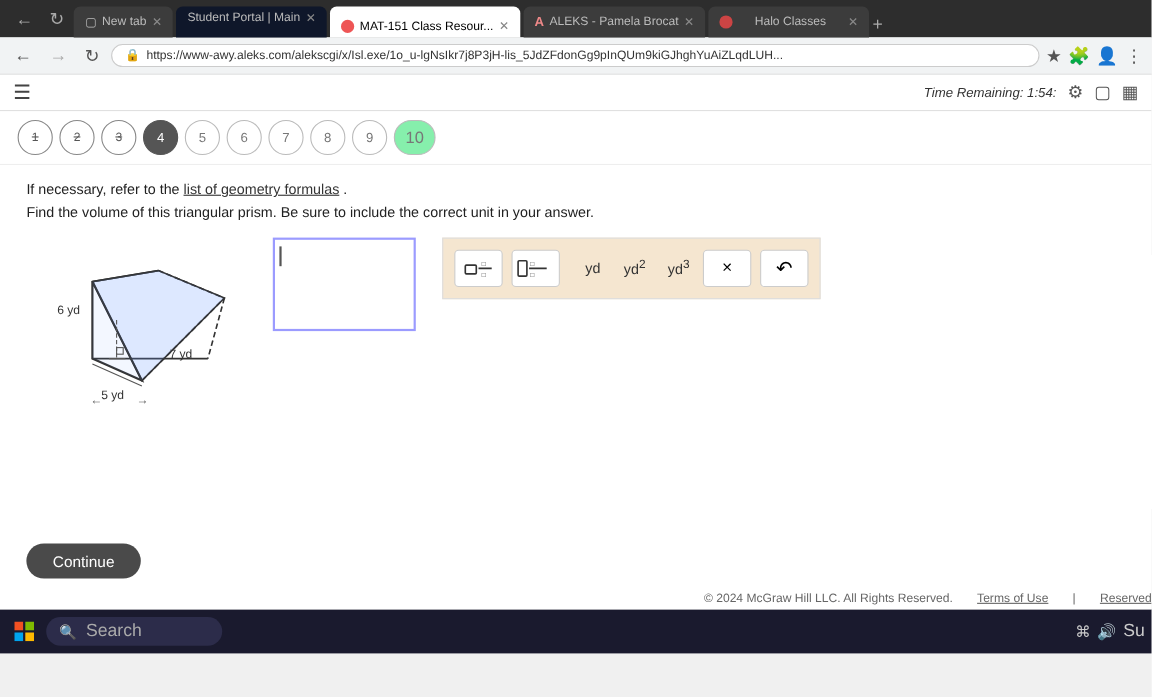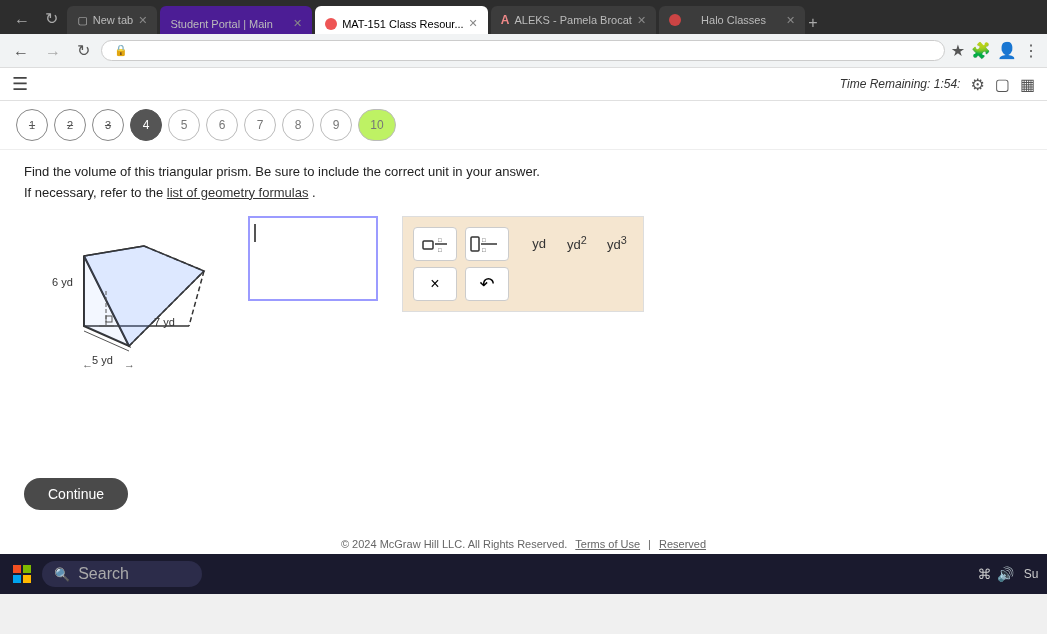--- a/index.html
+++ b/index.html
@@ -11,21 +11,21 @@
 <div style="background:#2d2d2d; height:34px; display:flex; align-items:flex-end; padding:0 8px; gap:3px;">
 
   <button style="background:none;border:none;color:#aaa;font-size:16px;cursor:pointer;padding:2px 6px;margin-bottom:4px;">←</button>
   <button style="background:none;border:none;color:#aaa;font-size:16px;cursor:pointer;padding:2px 6px;margin-bottom:4px;">↻</button>
 
   <div style="background:#3c3c3c;color:#bbb;padding:4px 10px;border-radius:6px 6px 0 0;font-size:11px;display:flex;align-items:center;gap:5px;height:28px;cursor:pointer;">
     <span>▢</span>
     <span>New tab</span>
     <span style="color:#888;font-size:11px;">✕</span>
   </div>
-  <div style="background:#4c1d95;color:#bbb;padding:4px 10px;border-radius:6px 6px 0 0;font-size:11px;display:flex;align-items:flex-end;gap:20px;height:28px;cursor:pointer;">
+  <div style="background:#0f172a;color:#bbb;padding:4px 10px;border-radius:6px 6px 0 0;font-size:11px;display:flex;align-items:flex-start;gap:5px;height:28px;cursor:pointer;">
     <span>Student Portal | Main</span>
     <span style="color:#888;font-size:11px;">✕</span>
   </div>
   <div style="background:#fff;color:#000;padding:4px 10px;border-radius:6px 6px 0 0;font-size:11px;display:flex;align-items:flex-end;gap:5px;height:28px;cursor:pointer;">
     <span style="width:12px;height:12px;background:#e55;border-radius:50%;display:inline-block;"></span>
     <span>MAT-151 Class Resour...</span>
     <span style="color:#888;font-size:11px;">✕</span>
   </div>
   <div style="background:#3c3c3c;color:#bbb;padding:4px 10px;border-radius:6px 6px 0 0;font-size:11px;display:flex;align-items:center;gap:5px;height:28px;cursor:pointer;">
     <span style="color:#e88;font-weight:bold;font-size:12px;">A</span>
@@ -39,20 +39,21 @@
   </div>
   <button style="background:none;border:none;color:#aaa;font-size:16px;cursor:pointer;margin-bottom:2px;">+</button>
 </div>
 
 <div style="background:#f1f3f4;height:34px;display:flex;align-items:center;padding:0 8px;gap:6px;border-bottom:1px solid #ddd;">
   <button style="background:none;border:none;cursor:pointer;font-size:16px;color:#555;padding:2px 5px;border-radius:50%;">←</button>
   <button style="background:none;border:none;cursor:pointer;font-size:16px;color:#aaa;padding:2px 5px;border-radius:50%;">→</button>
   <button style="background:none;border:none;cursor:pointer;font-size:16px;color:#555;padding:2px 5px;border-radius:50%;">↻</button>
   <div style="flex:1;background:#fff;border:1px solid #ccc;border-radius:20px;padding:3px 12px;font-size:11px;color:#333;display:flex;align-items:center;gap:5px;">
     <span style="color:#555;font-size:11px;">🔒</span>
+    <span style="flex:1;overflow:hidden;white-space:nowrap;text-overflow:ellipsis;">https://www-awy.aleks.com/alekscgi/x/Isl.exe/1o_u-lgNsIkr7j8P3jH-lis_5JdZFdonGg9pInQUm9kiGJhghYuAiZLqdLUH...</span>
   </div>
   <button style="background:none;border:none;cursor:pointer;font-size:16px;color:#555;">★</button>
   <button style="background:none;border:none;cursor:pointer;font-size:16px;color:#555;">🧩</button>
   <button style="background:none;border:none;cursor:pointer;font-size:16px;color:#555;">👤</button>
   <button style="background:none;border:none;cursor:pointer;font-size:16px;color:#555;">⋮</button>
 </div>
 
 <div style="background:#fff;height:486px;overflow:hidden;position:relative;">
 
   <div style="background:#fff;border-bottom:1px solid #e0e0e0;padding:5px 12px;display:flex;align-items:center;gap:10px;">
@@ -87,32 +88,32 @@
     </div>
     <div style="width:32px;height:32px;border-radius:50%;border:1.5px solid #bbb;display:flex;align-items:center;justify-content:center;font-size:12px;cursor:pointer;color:#777;background:#fff;">
       <span>7</span>
     </div>
     <div style="width:32px;height:32px;border-radius:50%;border:1.5px solid #bbb;display:flex;align-items:center;justify-content:center;font-size:12px;cursor:pointer;color:#777;background:#fff;">
       <span>8</span>
     </div>
     <div style="width:32px;height:32px;border-radius:50%;border:1.5px solid #bbb;display:flex;align-items:center;justify-content:center;font-size:12px;cursor:pointer;color:#777;background:#fff;">
       <span>9</span>
     </div>
-    <div style="width:38px;height:32px;border-radius:16px;border:1.5px solid #bbb;display:flex;align-items:center;justify-content:center;font-size:12px;cursor:pointer;color:#777;background:#bef264;">
+    <div style="width:38px;height:32px;border-radius:16px;border:1.5px solid #bbb;display:flex;align-items:center;justify-content:center;font-size:15px;cursor:pointer;color:#777;background:#86efac;">
       <span>10</span>
     </div>
   </div>
 
   <div style="padding:12px 24px 8px 24px;">
-    <div style="font-size:13px;color:#222;line-height:1.6;">Find the volume of this triangular prism. Be sure to include the correct unit in your answer.</div>
     <div style="font-size:13px;color:#222;line-height:1.6;">
       <span>If necessary, refer to the</span>
       <a style="text-decoration:underline;color:#333;cursor:pointer;">list of geometry formulas</a>
       <span>.</span>
     </div>
+    <div style="font-size:13px;color:#222;line-height:1.6;">Find the volume of this triangular prism. Be sure to include the correct unit in your answer.</div>
   </div>
 
   <div style="display:flex;gap:24px;align-items:flex-start;padding:0 24px;margin-top:4px;">
 
     <div style="position:relative;width:200px;height:160px;flex-shrink:0;">
       <svg width="200" height="160" viewBox="0 0 200 160">
 
         <line x1="120" y1="30" x2="180" y2="55" stroke="#333" stroke-width="1.5" stroke-dasharray="5,3"></line>
         <line x1="180" y1="55" x2="165" y2="110" stroke="#333" stroke-width="1.5" stroke-dasharray="5,3"></line>
 
@@ -141,21 +142,21 @@
       <div style="position:absolute;left:58px;top:142px;font-size:11px;color:#555;">←</div>
       <div style="position:absolute;left:100px;top:142px;font-size:11px;color:#555;">→</div>
     </div>
 
     <div style="display:flex;flex-direction:column;gap:6px;">
       <div style="width:130px;height:85px;border:2px solid #9b9bff;background:#fff;display:flex;align-items:flex-start;justify-content:flex-start;padding:4px;font-size:14px;cursor:text;">
         <span style="display:inline-block;width:2px;height:18px;background:#555;animation:blink 1s step-end infinite;margin-top:2px;"></span>
       </div>
     </div>
 
-    <div style="background:#f5e6d0;border:1px solid #ddd;padding:10px;display:flex;flex-direction:column;gap:6px;min-width:180px;">
+    <div style="background:#f5e6d0;border:1px solid #ddd;padding:10px;display:flex;flex-direction:row;gap:6px;min-width:180px;">
 
       <div style="display:flex;gap:8px;align-items:center;">
         <button style="min-width:44px;height:34px;background:#fff;border:1px solid #ccc;border-radius:4px;cursor:pointer;font-size:14px;display:flex;align-items:center;justify-content:center;">
           <svg width="28" height="22" viewBox="0 0 28 22">
             <rect x="2" y="8" width="10" height="8" fill="none" stroke="#333" stroke-width="1.5" rx="1"></rect>
             <line x1="14" y1="11" x2="26" y2="11" stroke="#333" stroke-width="1.5"></line>
             <text x="17" y="9" font-size="6" fill="#333">□</text>
             <text x="17" y="19" font-size="6" fill="#333">□</text>
           </svg>
         </button>
@@ -177,25 +178,25 @@
         <button style="min-width:44px;height:34px;background:#fff;border:1px solid #ccc;border-radius:4px;cursor:pointer;font-size:16px;display:flex;align-items:center;justify-content:center;">
           <span>×</span>
         </button>
         <button style="min-width:44px;height:34px;background:#fff;border:1px solid #ccc;border-radius:4px;cursor:pointer;font-size:18px;display:flex;align-items:center;justify-content:center;">
           <span>↶</span>
         </button>
       </div>
     </div>
   </div>
 
-  <div style="padding:16px 24px;position:absolute;bottom:28px;left:0;">
+  <div style="padding:16px 24px;position:absolute;bottom:12px;left:0;">
     <button style="background:#4a4a4a;color:#fff;border:none;border-radius:20px;padding:8px 24px;font-size:14px;cursor:pointer;">Continue</button>
   </div>
 
-  <div style="position:absolute;bottom:4px;left:0;right:0;text-align:center;font-size:11px;color:#666;display:flex;justify-content:center;gap:8px;">
+  <div style="position:absolute;bottom:4px;left:0;right:0;text-align:center;font-size:11px;color:#666;display:flex;justify-content:flex-end;gap:22px;">
     <span>© 2024 McGraw Hill LLC. All Rights Reserved.</span>
     <a style="color:#666;text-decoration:underline;cursor:pointer;">Terms of Use</a>
     <span>|</span>
     <a style="color:#666;text-decoration:underline;cursor:pointer;">Reserved</a>
   </div>
 
 </div>
 
 <div style="width:1047px;height:40px;background:#1a1a2e;display:flex;align-items:center;padding:0 6px;gap:4px;">
   <div style="width:32px;height:32px;display:flex;align-items:center;justify-content:center;cursor:pointer;border-radius:4px;font-size:18px;color:#fff;">
@@ -208,21 +209,21 @@
   </div>
   <div style="display:flex;align-items:center;background:#2c2c4a;border-radius:16px;padding:4px 12px;gap:8px;min-width:160px;cursor:pointer;">
     <span style="color:#aaa;font-size:13px;">🔍</span>
     <span style="color:#aaa;font-size:16px;">Search</span>
   </div>
   <div style="flex:1;"></div>
 
   <div style="display:flex;align-items:center;gap:6px;color:#ccc;">
     <span style="font-size:14px;cursor:pointer;color:#ccc;">⌘</span>
     <span style="font-size:14px;cursor:pointer;color:#ccc;">🔊</span>
-    <div style="font-size:12px;color:#ccc;min-width:20px;text-align:center;">Su</div>
+    <div style="font-size:16px;color:#ccc;min-width:20px;text-align:center;">Su</div>
   </div>
 </div>
 
 <style>
   @keyframes blink {
     0%, 100% { opacity: 1; }
     50% { opacity: 0; }
   }
 </style>
 

